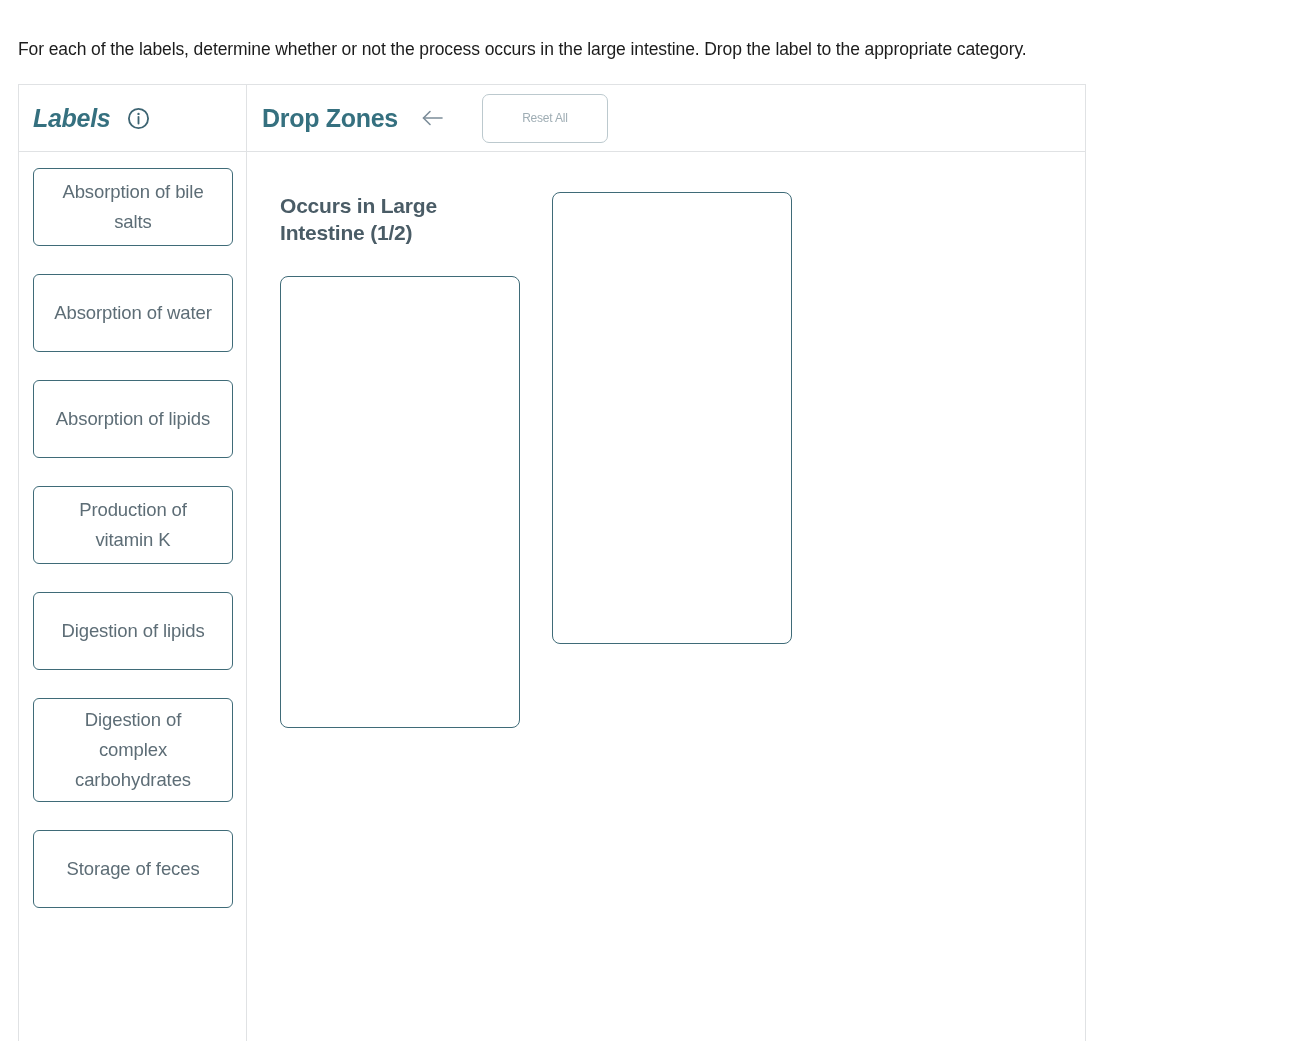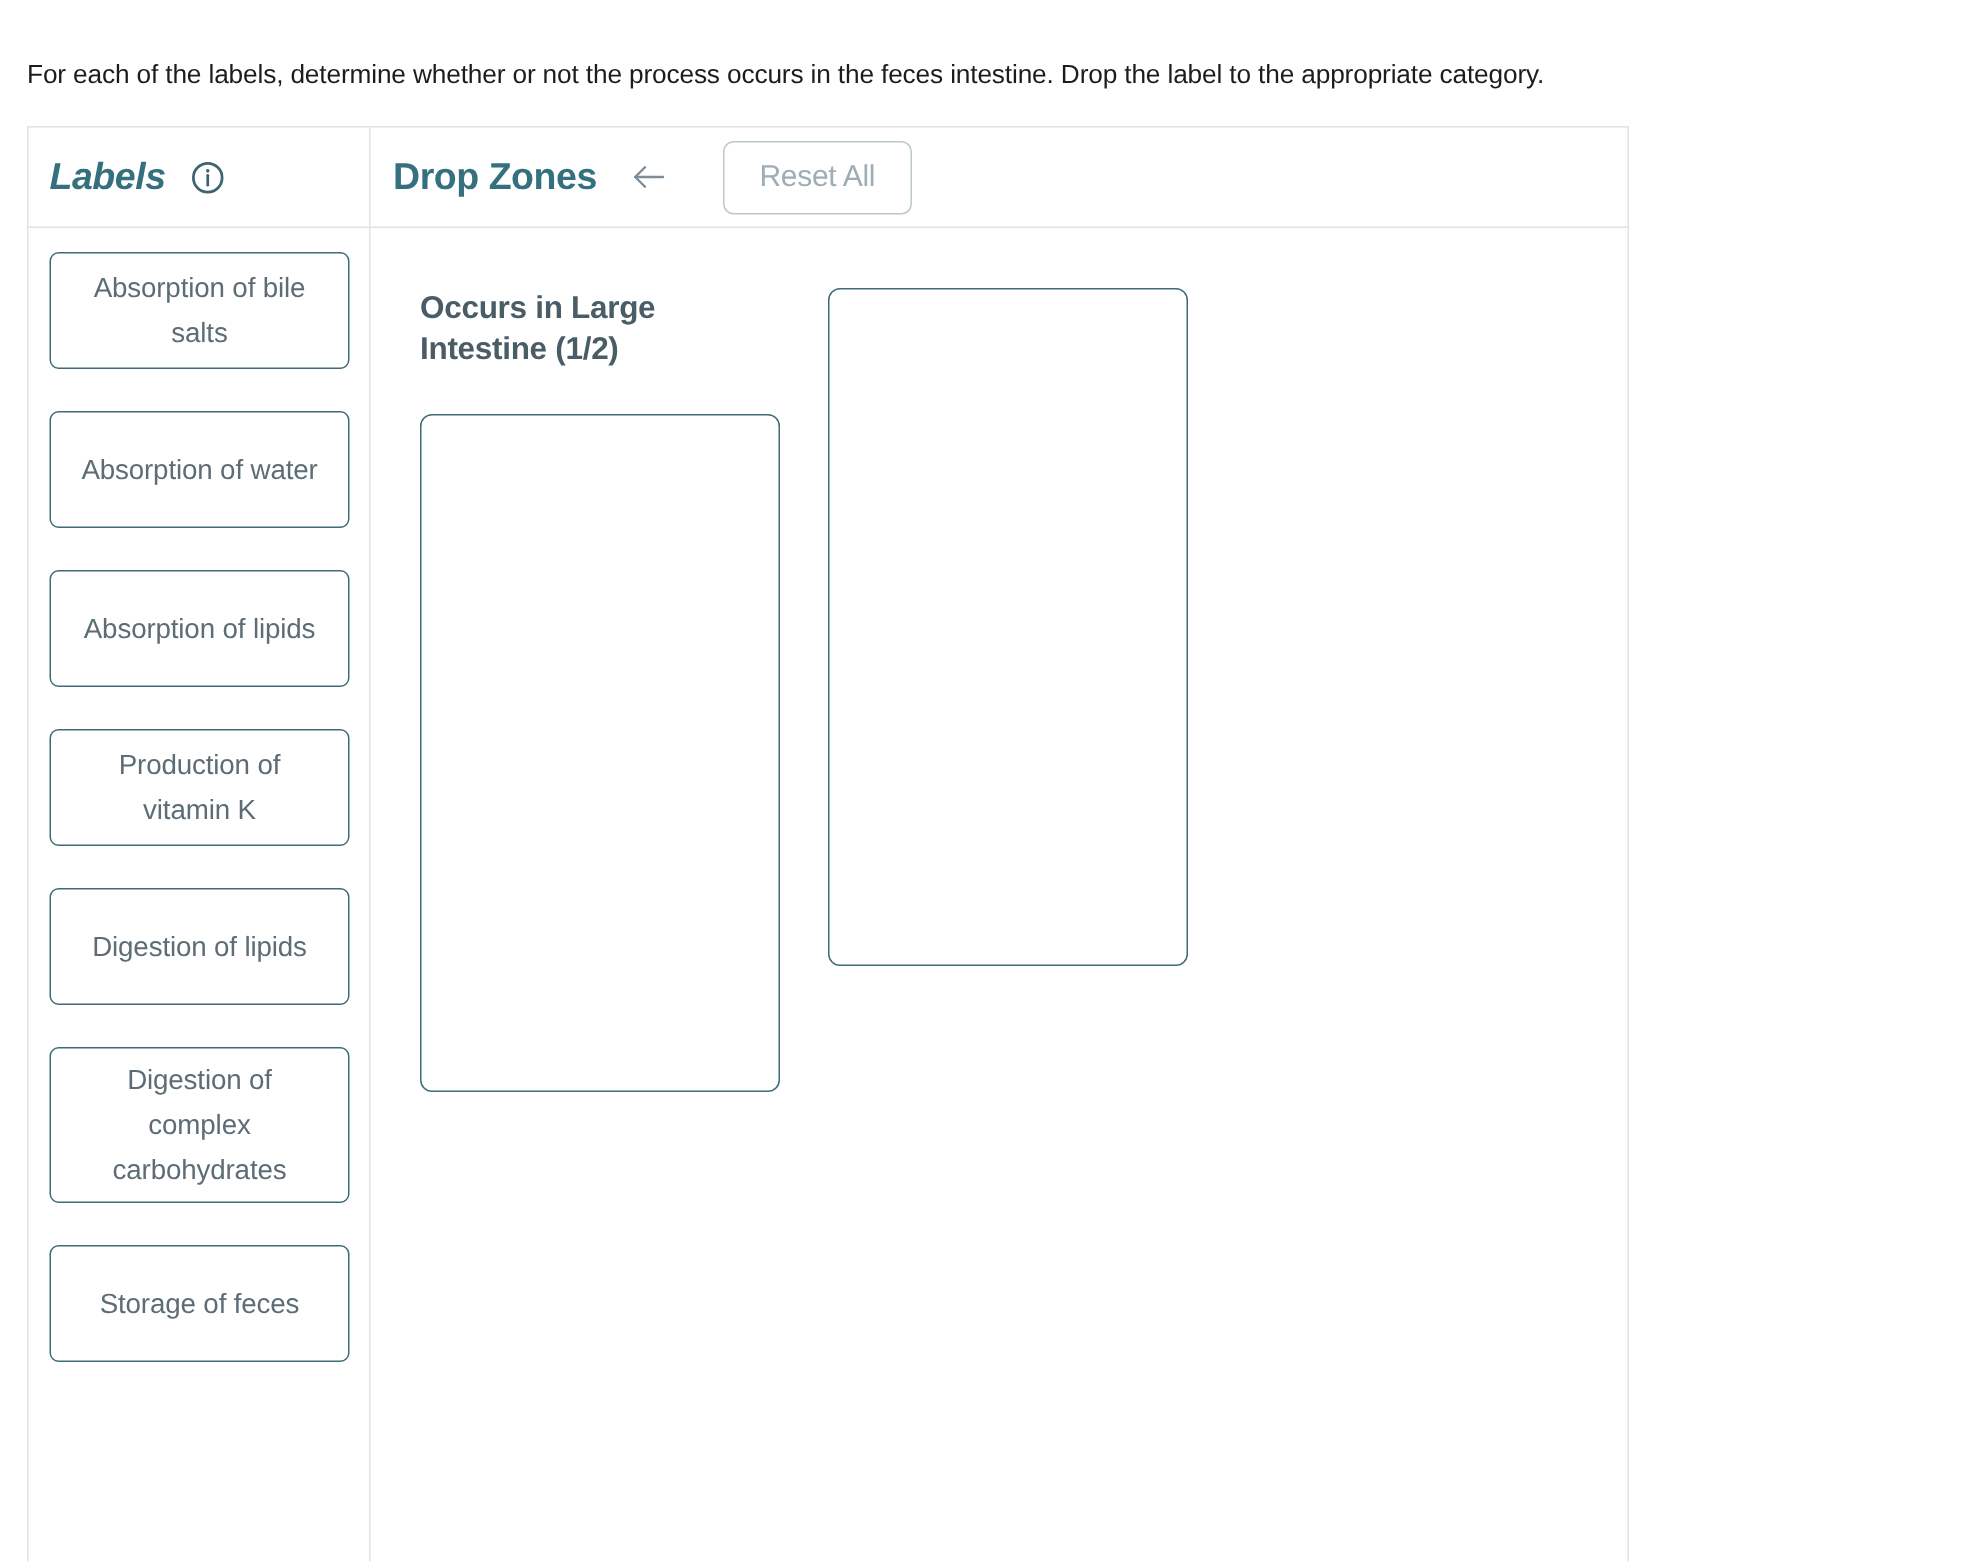--- a/index.html
+++ b/index.html
@@ -98,21 +98,21 @@
 
   .reset-btn {
     margin-left: 36px;
     height: 49px;
     min-width: 126px;
     padding: 0 22px;
     border: 1px solid #bcc9ce;
     border-radius: 7px;
     background: #ffffff;
     color: #9fadb4;
-    font-size: 20px;
+    font-size: 12px;
     font-family: "Liberation Sans", sans-serif;
     letter-spacing: -0.2px;
     display: inline-flex;
     align-items: center;
     justify-content: center;
     cursor: pointer;
   }
 
   
   .panel-body {
@@ -181,21 +181,21 @@
     border: 1px solid #3f6b78;
     border-radius: 8px;
     background: #ffffff;
   }
 </style>
 </head>
 <body>
 
 <div class="page">
 
-  <div class="prompt">For each of the labels, determine whether or not the process occurs in the feces intestine. Drop the label to the appropriate category.</div>
+  <div class="prompt">For each of the labels, determine whether or not the process occurs in the large intestine. Drop the label to the appropriate category.</div>
 
   <div class="panel">
 
     <div class="panel-header">
 
       <div class="header-left">
         <span class="panel-title">Labels</span>
         <span class="info-icon">
           <svg width="23" height="23" viewBox="0 0 24 24" fill="none">
             <circle cx="12" cy="12" r="10" stroke="#3d6472" stroke-width="1.9"></circle>

